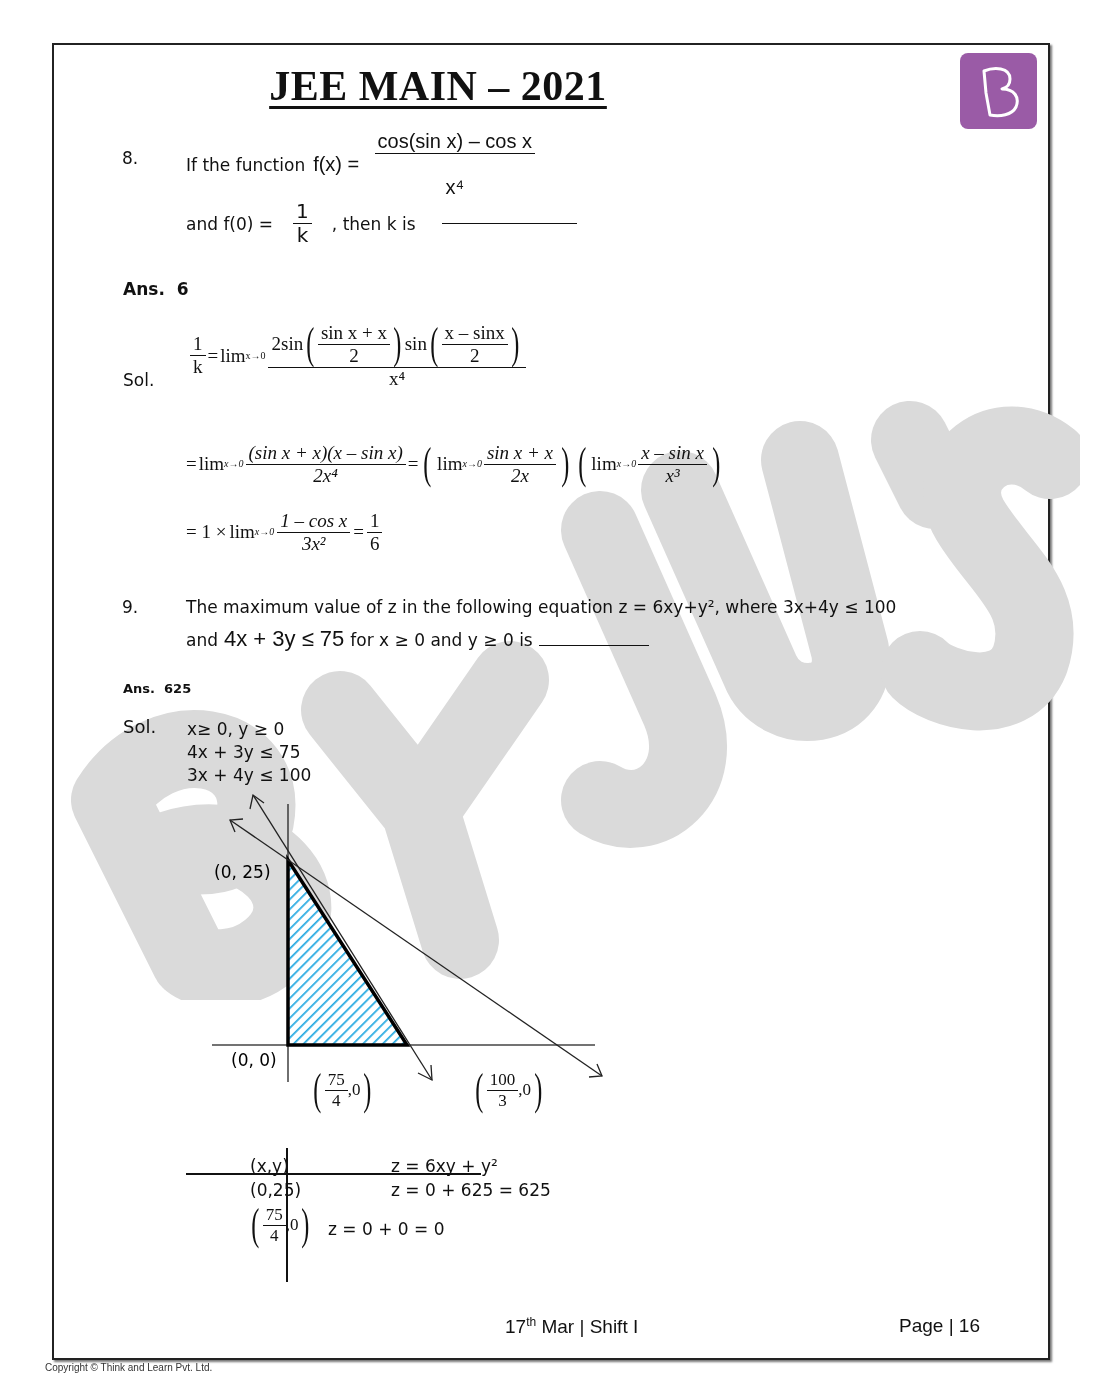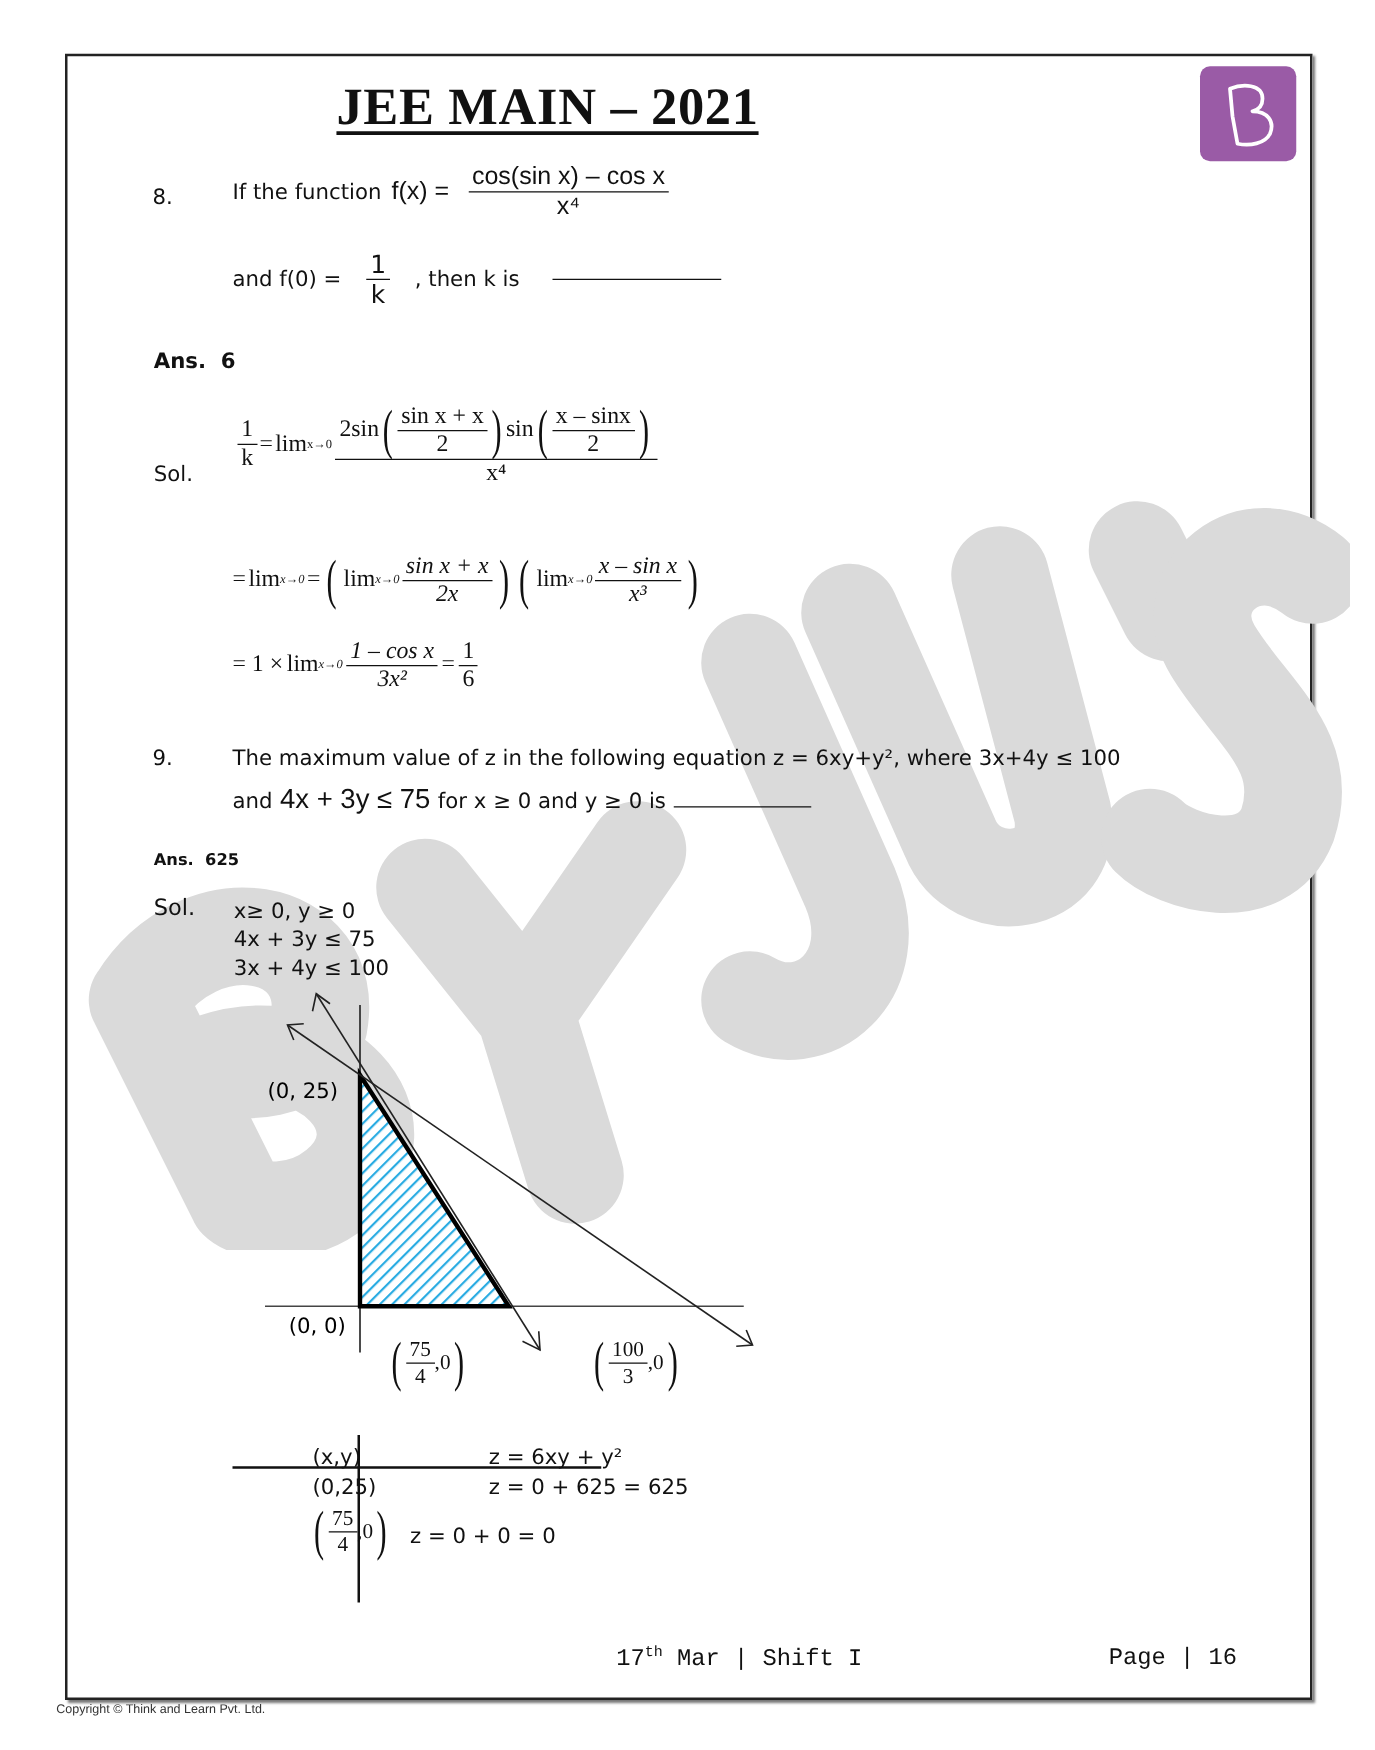--- a/index.html
+++ b/index.html
@@ -13,21 +13,21 @@
   .txt { font-size:17px; }
   .serif { font-family:"Liberation Serif", serif; }
   .bold { font-weight:bold; }
   .frac { display:inline-flex; flex-direction:column; align-items:center; vertical-align:middle; line-height:1.15; }
   .frac .num { border-bottom:1.2px solid #111; padding:0 3px; }
   .frac .den { padding:0 3px; }
   .sub { font-size:10px; display:block; text-align:center; line-height:1; }
   .limwrap { display:inline-flex; flex-direction:row; align-items:center; vertical-align:middle; line-height:1.05; }
   .blank { display:inline-block; border-bottom:1.5px solid #111; vertical-align:baseline; }
   .paren { font-size:44px; font-weight:100; line-height:1; vertical-align:middle; transform:scaleX(0.55); display:inline-block; }
-  .footer { font-family:Liberation Mono, monospace; font-size:19px; }
+  .footer { font-family:Liberation Sans, sans-serif; font-size:19px;margin-left:12px; }
   .copyright { left:45px; top:1362px; font-size:10px; font-family:"Liberation Sans", sans-serif; color:#333; }
   svg text { font-family:"DejaVu Sans", sans-serif; }
 </style>
 </head>
 <body>
 
 <div class="page-border"></div>
 
 <svg class="watermark" viewBox="0 0 1040 620">
   <g fill="none" stroke="#dadada" stroke-width="78" stroke-linecap="round" stroke-linejoin="round">
@@ -50,21 +50,21 @@
 <div class="abs logo">
   <svg width="77" height="76" viewBox="0 0 77 76">
     <path d="M24 18 C 34 14 50 14 50 26 C 50 32 46 35 42 36 C 54 36 60 44 56 54 C 52 62 40 64 30 62 L 26 40 Z" fill="none" stroke="#fff" stroke-width="3" stroke-linejoin="round"></path>
   </svg>
 </div>
 
 <div class="abs txt" style="left:122px;top:148px;">8.</div>
 <div class="abs txt" style="left:186px;top:130px;display:flex;align-items:center;gap:8px;">
   <span>If the function</span>
   <span style="font-family:'Liberation Sans',sans-serif;font-size:20px;">f(x) =</span>
-  <span class="frac" style="font-family:'Liberation Sans',sans-serif;font-size:20px;min-width:175px;">
+  <span class="frac" style="font-family:'Liberation Sans',sans-serif;font-size:20px;min-width:175px;gap:22px;">
     <span class="num">cos(sin x) – cos x</span>
     <span class="den">x⁴</span>
   </span>
 </div>
 <div class="abs txt" style="left:186px;top:200px;display:flex;align-items:center;gap:20px;">
   <span>and f(0) =</span>
   <span class="frac" style="font-size:20px;">
     <span class="num">1</span>
     <span class="den">k</span>
   </span>
@@ -106,20 +106,24 @@
     <span class="den">x⁴</span>
   </span>
 </div>
 
 <div class="abs serif" style="left:186px;top:442px;font-size:19px;display:flex;align-items:center;gap:2px;">
   <span>=</span>
   <span class="limwrap">
       <span>lim</span>
       <span class="sub" style="font-style:italic;">x→0</span>
     </span>
+  <span class="frac" style="font-style:italic;">
+      <span class="num">(sin x + x)(x – sin x)</span>
+      <span class="den">2x⁴</span>
+    </span>
   <span>=</span>
   <span class="paren">(</span>
   <span class="limwrap">
       <span>lim</span>
       <span class="sub" style="font-style:italic;">x→0</span>
     </span>
   <span class="frac" style="font-style:italic;">
       <span class="num">sin x + x</span>
       <span class="den">2x</span>
     </span>

